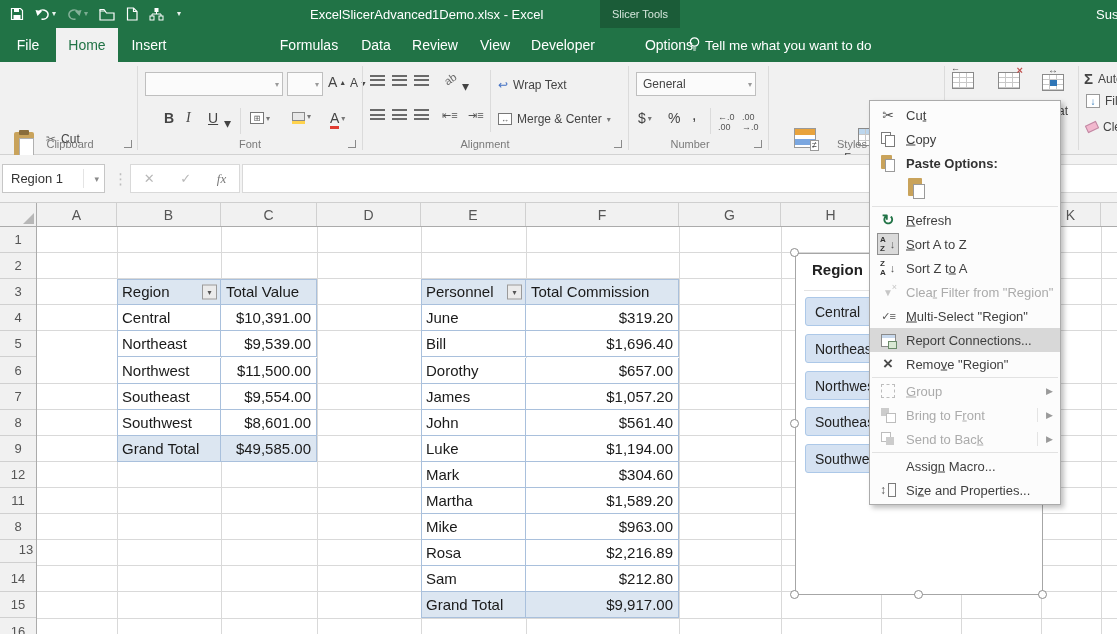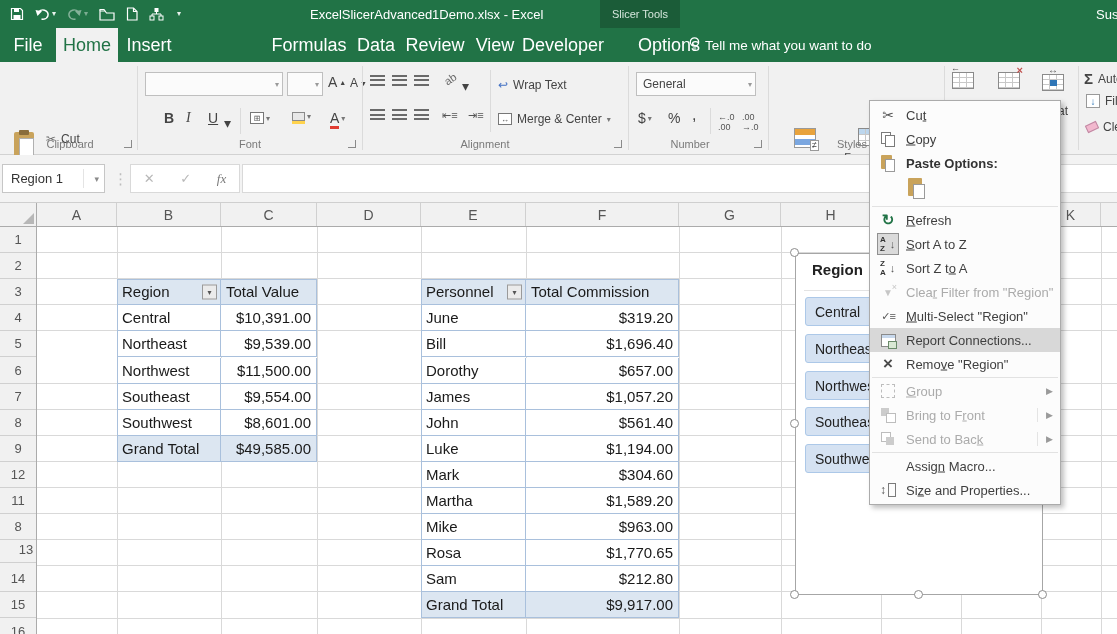--- a/index.html
+++ b/index.html
@@ -14,21 +14,21 @@
   .qi.dim{opacity:.45}
   .qi .mini{font-size:8px;margin-left:2px;opacity:.9}
   .doc-title{position:absolute;left:310px;top:7px;font-size:13px;color:#fff;white-space:nowrap}
   .ctx-patch{position:absolute;left:600px;top:0;width:80px;height:28px;background:#1B5C38;
              color:#D5E6DC;font-size:11px;display:flex;align-items:center;justify-content:center;white-space:nowrap}
   .user{position:absolute;left:1096px;top:7px;font-size:13px;color:#fff;white-space:nowrap}
 
   
   .tabrow{position:absolute;top:28px;left:0;width:100%;height:34px;background:#217346}
   .rtab{position:absolute;top:0;height:34px;display:flex;align-items:center;justify-content:center;
-        color:#fff;font-size:18px;white-space:nowrap;cursor:default}
+        color:#fff;font-size:14px;white-space:nowrap;cursor:default}
   .rtab.active{background:#F1F1F1;color:#217346}
   .tellme{position:absolute;left:688px;top:0;height:34px;display:flex;align-items:center;gap:4px;
           color:#fff;font-size:13.5px;white-space:nowrap}
 
   
   .ribbon{position:absolute;top:62px;left:0;width:100%;height:93px;background:#F1F1F1;border-bottom:1px solid #D2D2D2}
   .gdiv{position:absolute;top:4px;height:84px;width:1px;background:#DBDBDB}
   .glabel{position:absolute;bottom:4px;font-size:11px;color:#7A7A7A;text-align:center;white-space:nowrap}
   .launcher{position:absolute;bottom:6px;width:8px;height:8px;border-right:1px solid #8a8a8a;border-bottom:1px solid #8a8a8a}
   .rtext{font-size:12px;color:#444;white-space:nowrap}
@@ -491,21 +491,21 @@
         <div class="tcell num" style="left: 526px; width: 153px; top: 206.7px; height: 26.1px;">$561.40</div>
         <div class="tcell" style="left: 421px; width: 105px; top: 232.8px; height: 26.1px;">Luke</div>
         <div class="tcell num" style="left: 526px; width: 153px; top: 232.8px; height: 26.1px;">$1,194.00</div>
         <div class="tcell" style="left: 421px; width: 105px; top: 258.9px; height: 26.1px;">Mark</div>
         <div class="tcell num" style="left: 526px; width: 153px; top: 258.9px; height: 26.1px;">$304.60</div>
         <div class="tcell" style="left: 421px; width: 105px; top: 285px; height: 26.1px;">Martha</div>
         <div class="tcell num" style="left: 526px; width: 153px; top: 285px; height: 26.1px;">$1,589.20</div>
         <div class="tcell" style="left: 421px; width: 105px; top: 311.1px; height: 26.1px;">Mike</div>
         <div class="tcell num" style="left: 526px; width: 153px; top: 311.1px; height: 26.1px;">$963.00</div>
         <div class="tcell" style="left: 421px; width: 105px; top: 337.2px; height: 26.1px;">Rosa</div>
-        <div class="tcell num" style="left: 526px; width: 153px; top: 337.2px; height: 26.1px;">$1,770.65</div>
+        <div class="tcell num" style="left: 526px; width: 153px; top: 337.2px; height: 26.1px;">$2,216.89</div>
         <div class="tcell" style="left: 421px; width: 105px; top: 363.3px; height: 26.1px;">Sam</div>
         <div class="tcell num" style="left: 526px; width: 153px; top: 363.3px; height: 26.1px;">$212.80</div>
         <div class="tcell blue" style="left: 421px; width: 105px; top: 389.4px; height: 26.1px;">Grand Total</div>
         <div class="tcell blue num" style="left: 526px; width: 153px; top: 389.4px; height: 26.1px;">$9,917.00</div>
         <div class="tframe" style="left: 421px; width: 258px; top: 76.2px; height: 339.3px;"></div>
       </div>
   </div>
 
   <div class="slicer">
     <div class="slicer-title">Region</div>

